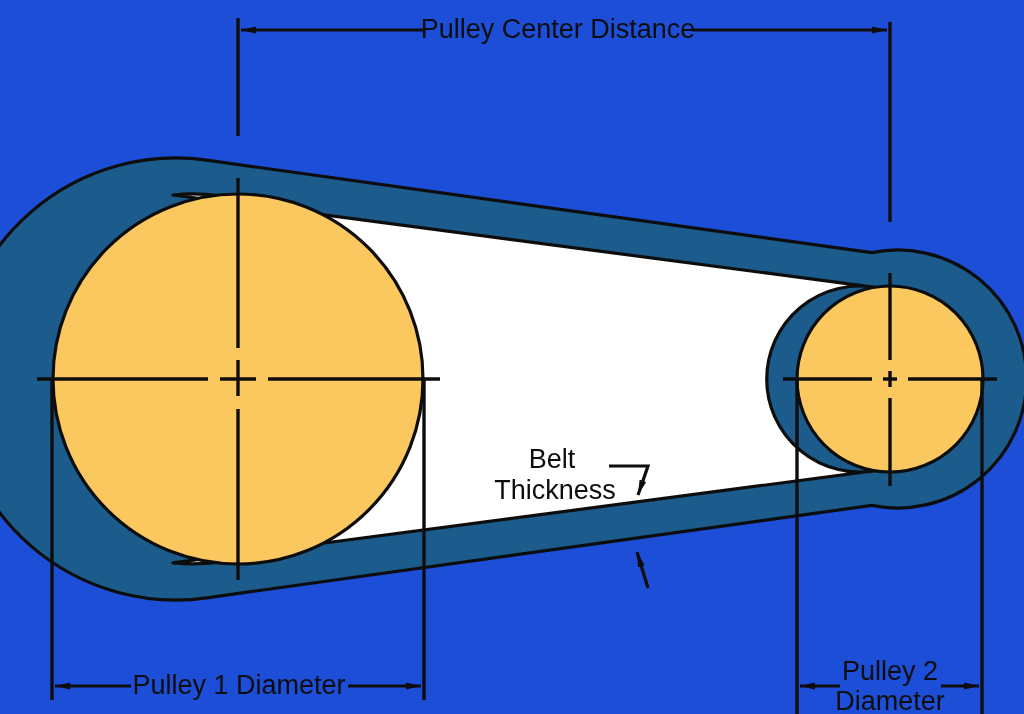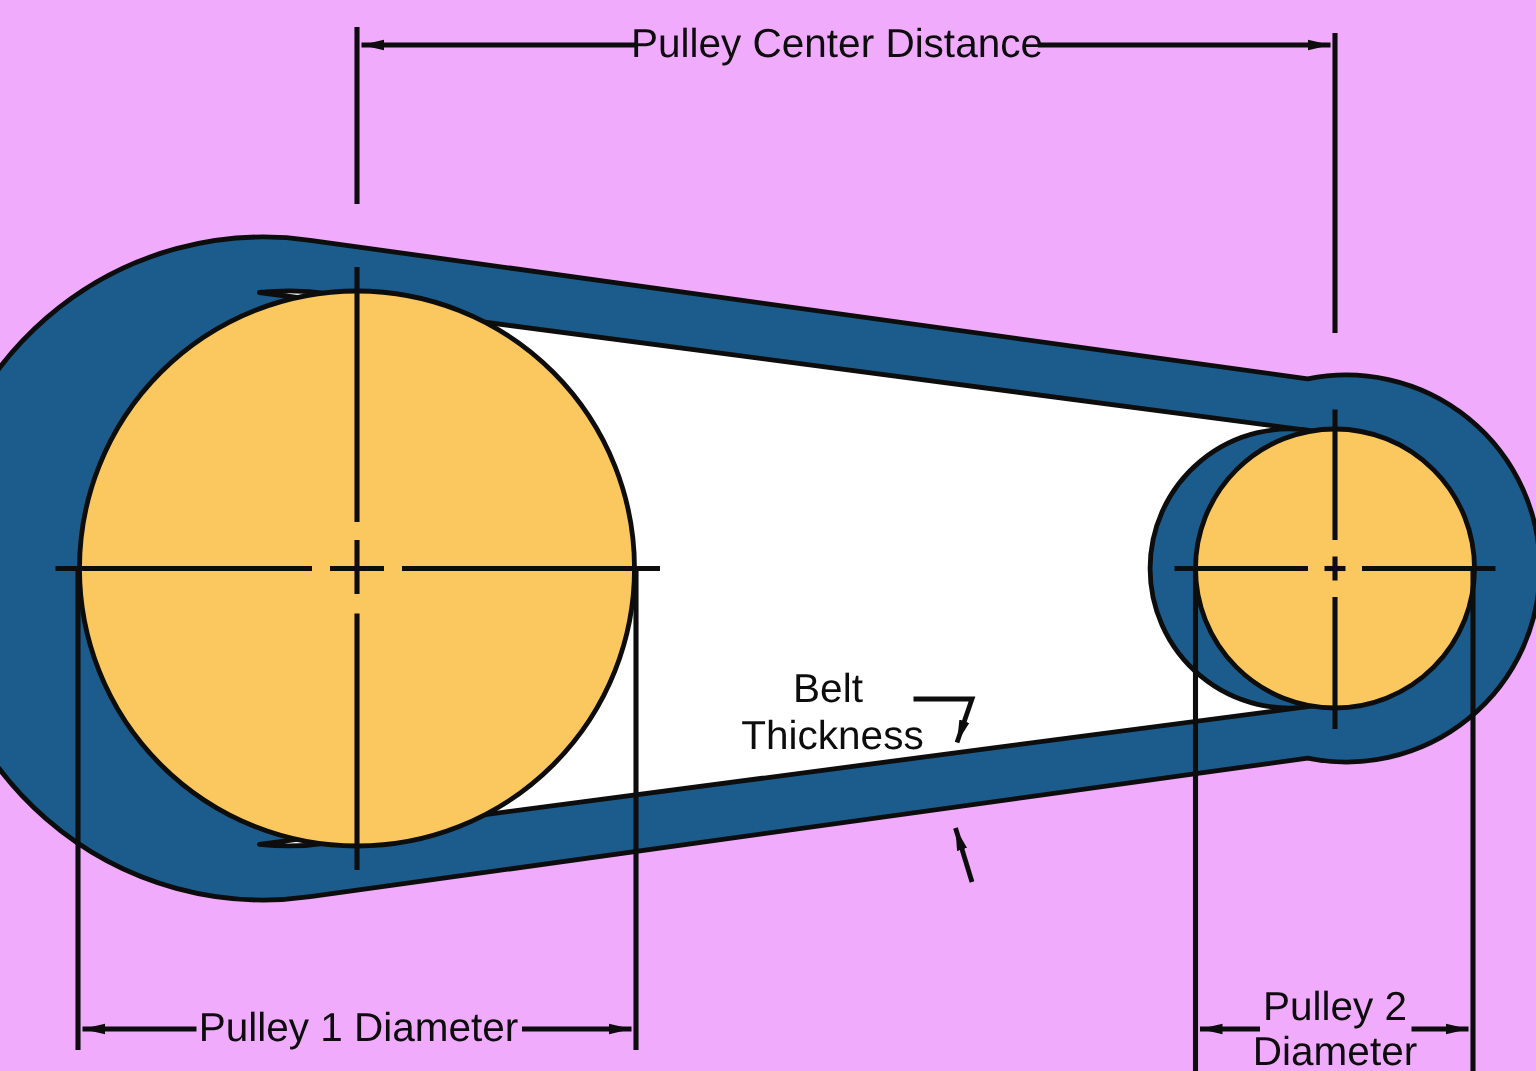--- a/index.html
+++ b/index.html
@@ -8,21 +8,21 @@
     padding: 0;
     background: #ffffff;
   }
   body {
     font-family: "Liberation Sans", sans-serif;
   }
   #diagram-root {
     position: relative;
     width: 1024px;
     height: 714px;
-    background: #f0abfc;
+    background: #1d4ed8;
     overflow: hidden;
   }
   #diagram-svg {
     display: block;
     width: 1024px;
     height: 714px;
   }
   .dim-text {
     font-family: "Liberation Sans", sans-serif;
     font-size: 27px;

